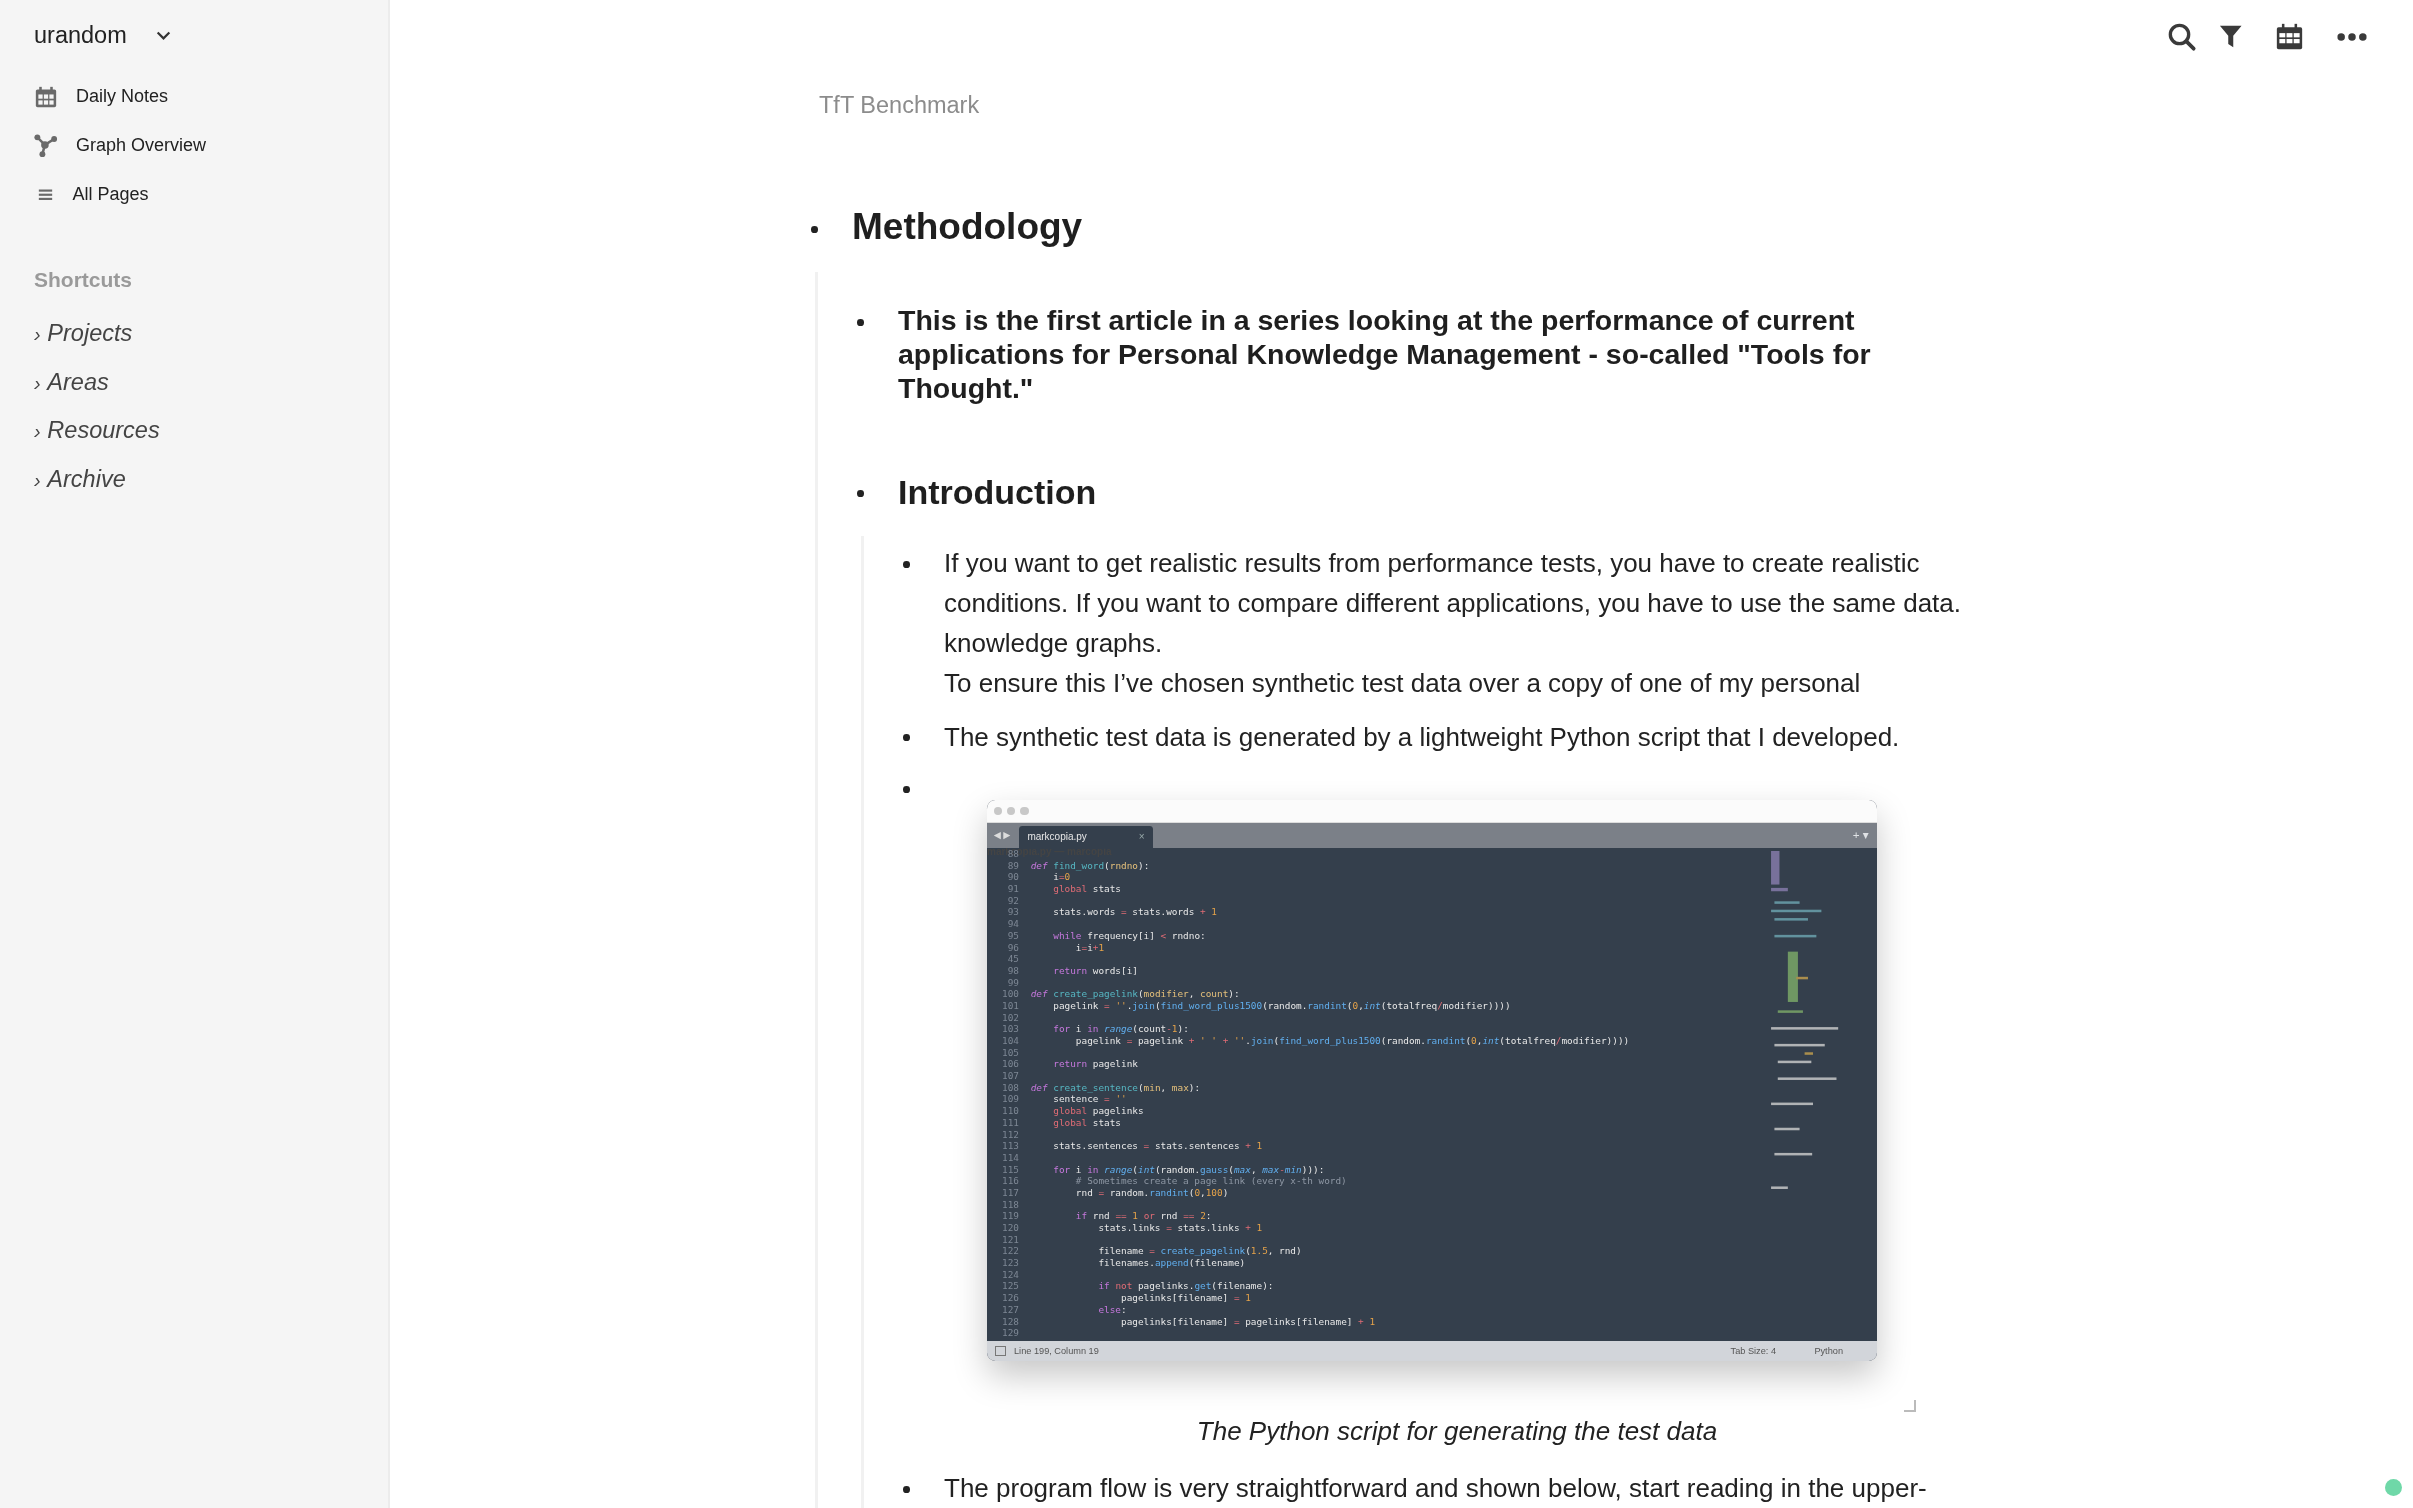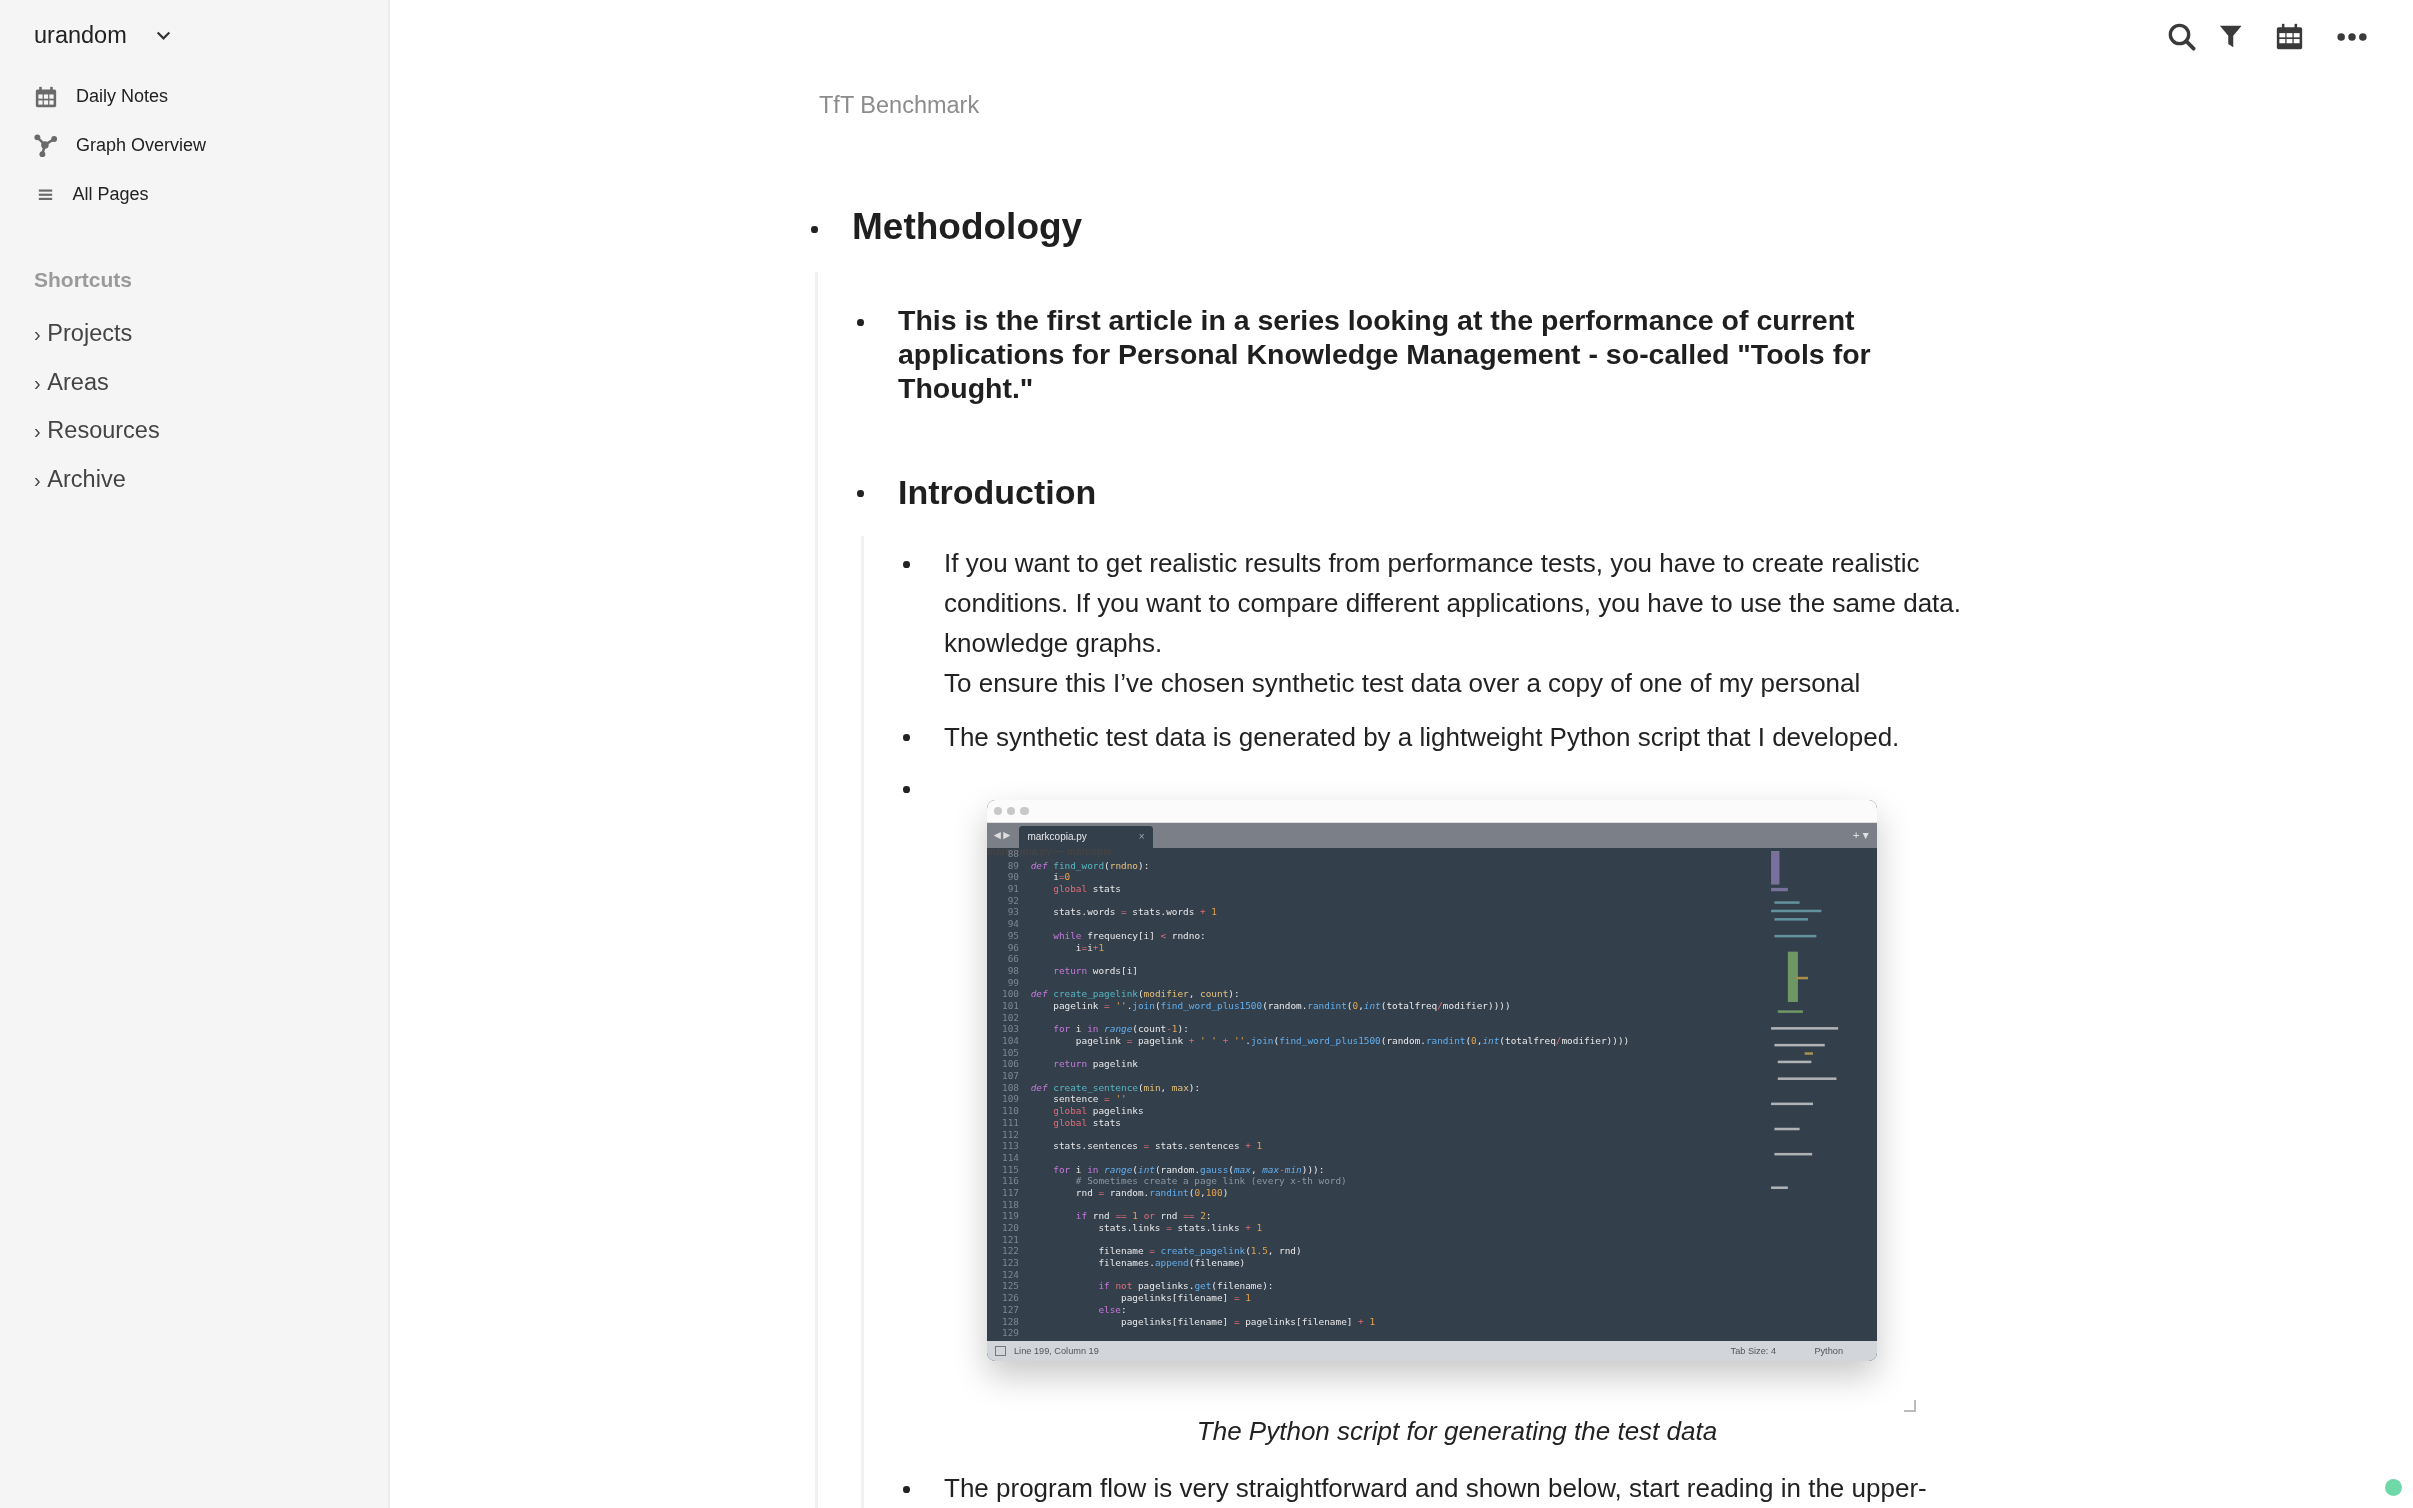--- a/index.html
+++ b/index.html
@@ -4,21 +4,21 @@
 <style>
   html, body { margin:0; padding:0; }
   body { width:2413px; height:1508px; overflow:hidden; background:#ffffff; position:relative;
          font-family:"Liberation Sans", sans-serif; color:#222; }
   .sidebar { position:absolute; left:0; top:0; width:388px; height:1508px; background:#f5f5f5;
              border-right:2.5px solid #ececec; }
   .ws { position:absolute; left:34px; top:22px; font-size:23.5px; color:#222; display:flex; align-items:center; gap:28px; cursor:pointer; }
   .nav-item { position:absolute; left:34px; display:flex; align-items:center; font-size:18px; color:#222; cursor:pointer; }
   .nav-item .ic { width:23.5px; height:23.5px; margin-right:18.4px; display:inline-flex; align-items:center; justify-content:center; }
   .section-title { position:absolute; left:34px; top:268px; font-size:21px; font-weight:bold; color:#9a9a9a; }
-  .shortcut { position:absolute; left:34px; font-size:23.5px; color:#444; cursor:pointer; }
+  .shortcut { position:absolute; left:34px; font-size:23.5px; color:#444; cursor:pointer;font-style:italic; }
   .shortcut .chev { font-size:20px; margin-right:6.7px; color:#444; }
   .ticon { position:absolute; top:0; width:37px; height:37px; display:flex; align-items:center; justify-content:center; cursor:pointer; }
 
   .breadcrumb { position:absolute; left:819px; top:92px; font-size:23.5px; color:#8c8c8c; cursor:pointer; }
 
   .bullet { position:absolute; width:6.7px; height:6.7px; border-radius:50%; background:#222; }
   .guide { position:absolute; width:3.4px; background:#f1f1f1; }
 
   .h1 { position:absolute; left:852px; top:206px; font-size:37px; font-weight:bold; color:#1f1f1f; }
   .bold-para { position:absolute; left:898px; top:303px; width:1064px; font-size:28.5px; font-weight:bold; line-height:34px; color:#1f1f1f; }
@@ -201,21 +201,21 @@
   <div class="cw-code">
     <div class="cw-line"><span class="cw-ln">88</span></div>
     <div class="cw-line"><span class="cw-ln">89</span><span class="def">def</span> <span class="fn">find_word</span>(<span class="prm">rndno</span>):</div>
     <div class="cw-line"><span class="cw-ln">90</span>    i<span class="op">=</span><span class="num">0</span></div>
     <div class="cw-line"><span class="cw-ln">91</span>    <span class="kw2">global</span> stats</div>
     <div class="cw-line"><span class="cw-ln">92</span></div>
     <div class="cw-line"><span class="cw-ln">93</span>    stats.words <span class="op">=</span> stats.words <span class="op">+</span> <span class="num">1</span></div>
     <div class="cw-line"><span class="cw-ln">94</span></div>
     <div class="cw-line"><span class="cw-ln">95</span>    <span class="kw">while</span> frequency[i] <span class="op">&lt;</span> rndno:</div>
     <div class="cw-line"><span class="cw-ln">96</span>        i<span class="op">=</span>i<span class="op">+</span><span class="num">1</span></div>
-    <div class="cw-line"><span class="cw-ln">66</span></div>
+    <div class="cw-line"><span class="cw-ln">45</span></div>
     <div class="cw-line"><span class="cw-ln">98</span>    <span class="kw">return</span> words[i]</div>
     <div class="cw-line"><span class="cw-ln">99</span></div>
     <div class="cw-line"><span class="cw-ln">100</span><span class="def">def</span> <span class="fn">create_pagelink</span>(<span class="prm">modifier</span>, <span class="prm">count</span>):</div>
     <div class="cw-line"><span class="cw-ln">101</span>    pagelink <span class="op">=</span> <span class="num">''</span>.<span class="meth">join</span>(<span class="meth">find_word_plus1500</span>(random.<span class="meth">randint</span>(<span class="num">0</span>,<span class="bi">int</span>(totalfreq<span class="op">/</span>modifier))))</div>
     <div class="cw-line"><span class="cw-ln">102</span></div>
     <div class="cw-line"><span class="cw-ln">103</span>    <span class="kw">for</span> i <span class="kw">in</span> <span class="bi">range</span>(count<span class="op">-</span><span class="num">1</span>):</div>
     <div class="cw-line"><span class="cw-ln">104</span>        pagelink <span class="op">=</span> pagelink <span class="op">+</span> <span class="num">' '</span> <span class="op">+</span> <span class="num">''</span>.<span class="meth">join</span>(<span class="meth">find_word_plus1500</span>(random.<span class="meth">randint</span>(<span class="num">0</span>,<span class="bi">int</span>(totalfreq<span class="op">/</span>modifier))))</div>
     <div class="cw-line"><span class="cw-ln">105</span></div>
     <div class="cw-line"><span class="cw-ln">106</span>    <span class="kw">return</span> pagelink</div>
     <div class="cw-line"><span class="cw-ln">107</span></div>

